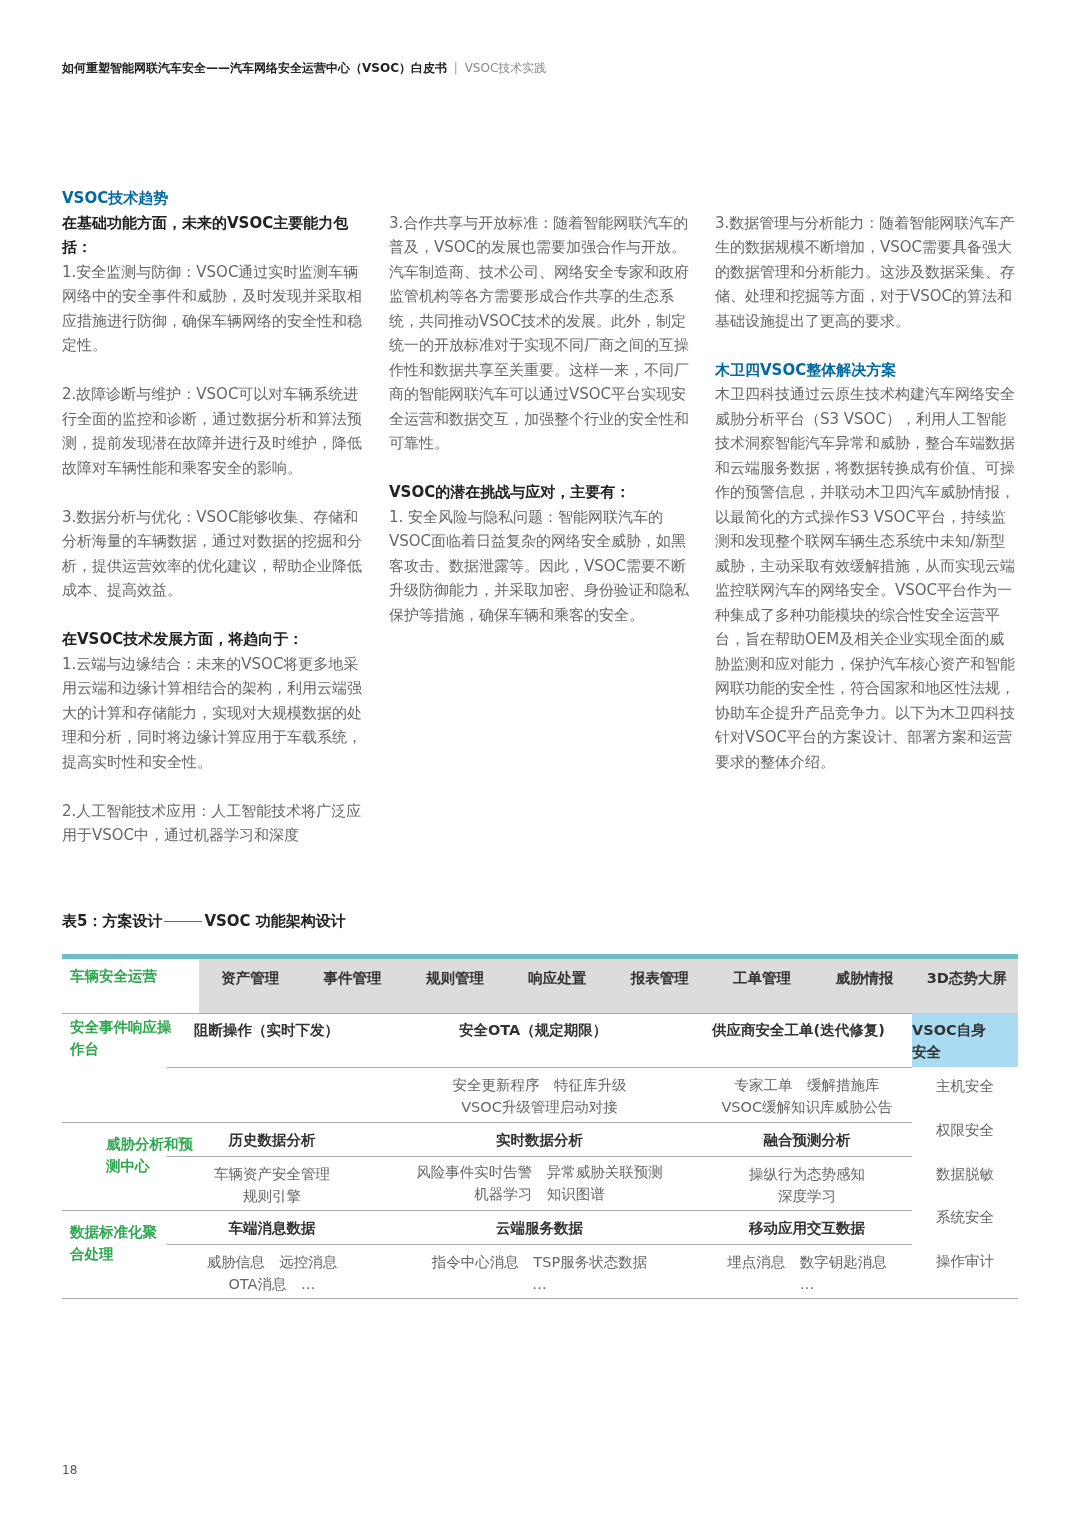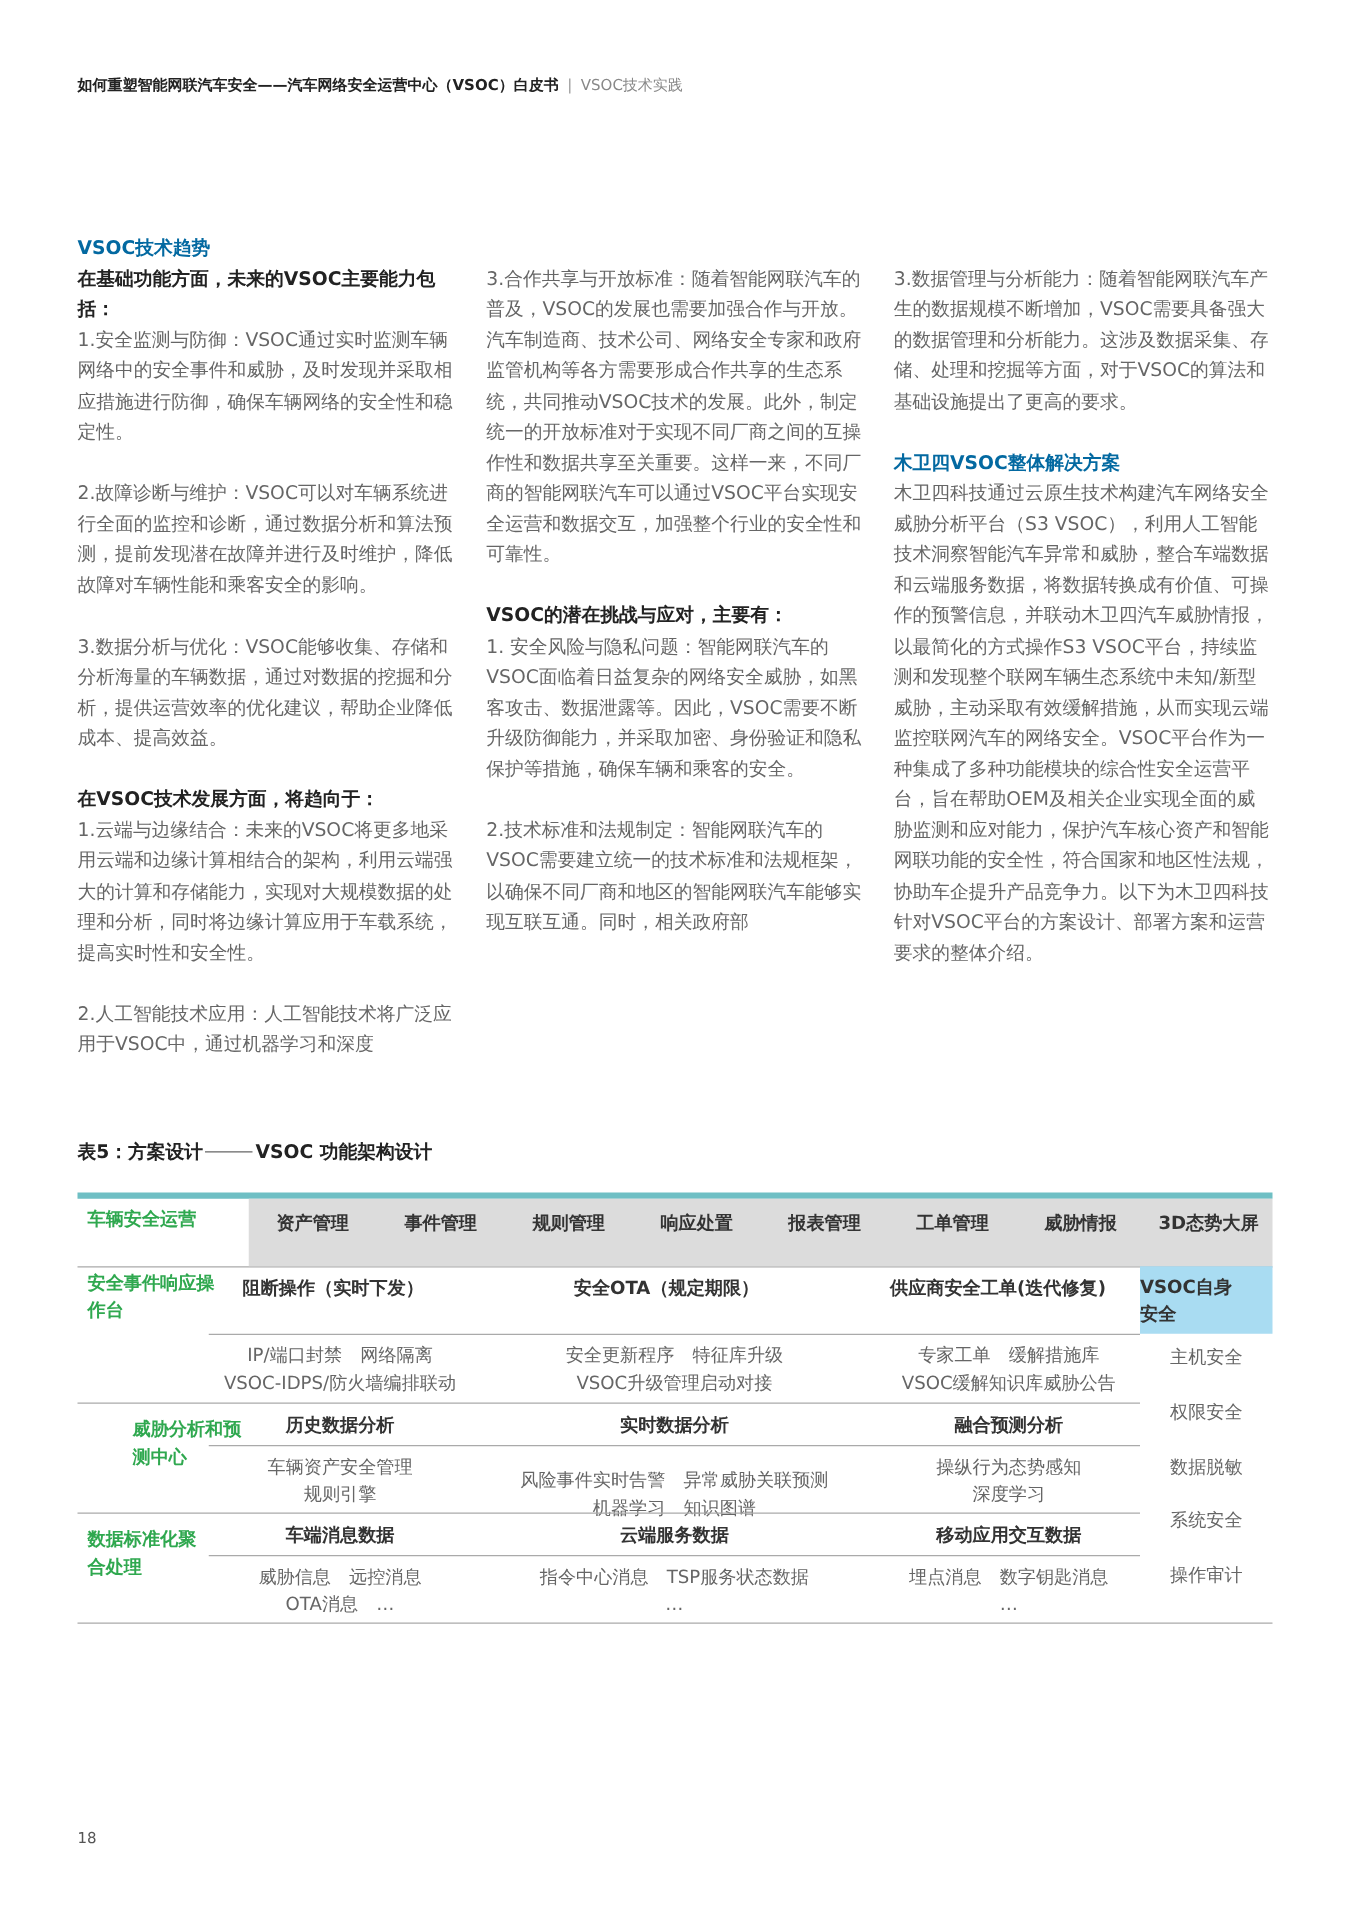--- a/index.html
+++ b/index.html
@@ -58,21 +58,20 @@
   <p>2.人工智能技术应用：人工智能技术将广泛应用于VSOC中，通过机器学习和深度</p>
 </div>
 
 <div class="col col2">
   <div class="gap"></div>
   <p>3.合作共享与开放标准：随着智能网联汽车的普及，VSOC的发展也需要加强合作与开放。汽车制造商、技术公司、网络安全专家和政府监管机构等各方需要形成合作共享的生态系统，共同推动VSOC技术的发展。此外，制定统一的开放标准对于实现不同厂商之间的互操作性和数据共享至关重要。这样一来，不同厂商的智能网联汽车可以通过VSOC平台实现安全运营和数据交互，加强整个行业的安全性和可靠性。</p>
   <div class="gap"></div>
   <p class="h-bold">VSOC的潜在挑战与应对，主要有：</p>
   <p>1. 安全风险与隐私问题：智能网联汽车的VSOC面临着日益复杂的网络安全威胁，如黑客攻击、数据泄露等。因此，VSOC需要不断升级防御能力，并采取加密、身份验证和隐私保护等措施，确保车辆和乘客的安全。</p>
   <div class="gap"></div>
-  <p>2.技术标准和法规制定：智能网联汽车的VSOC需要建立统一的技术标准和法规框架，以确保不同厂商和地区的智能网联汽车能够实现互联互通。同时，相关政府部</p>
 </div>
 
 <div class="col col3">
   <div class="gap"></div>
   <p>3.数据管理与分析能力：随着智能网联汽车产生的数据规模不断增加，VSOC需要具备强大的数据管理和分析能力。这涉及数据采集、存储、处理和挖掘等方面，对于VSOC的算法和基础设施提出了更高的要求。</p>
   <div class="gap"></div>
   <p class="h-green">木卫四VSOC整体解决方案</p>
   <p>木卫四科技通过云原生技术构建汽车网络安全威胁分析平台（S3 VSOC），利用人工智能技术洞察智能汽车异常和威胁，整合车端数据和云端服务数据，将数据转换成有价值、可操作的预警信息，并联动木卫四汽车威胁情报，以最简化的方式操作S3 VSOC平台，持续监测和发现整个联网车辆生态系统中未知/新型威胁，主动采取有效缓解措施，从而实现云端监控联网汽车的网络安全。VSOC平台作为一种集成了多种功能模块的综合性安全运营平台，旨在帮助OEM及相关企业实现全面的威胁监测和应对能力，保护汽车核心资产和智能网联功能的安全性，符合国家和地区性法规，协助车企提升产品竞争力。以下为木卫四科技针对VSOC平台的方案设计、部署方案和运营要求的整体介绍。</p>
 </div>
 
@@ -99,44 +98,40 @@
 
   <div class="abs rowlabel" style="top:56px; left:0; width:110px;">安全事件响应操作台</div>
   <div class="abs bold-cell" style="top:67px; left:132px;">阻断操作（实时下发）</div>
   <div class="abs bold-cell" style="top:67px; left:397px;">安全OTA（规定期限）</div>
   <div class="abs bold-cell" style="top:67px; left:650px;">供应商安全工单(迭代修复)</div>
   <div class="abs" style="top:59px; left:850px; width:106px; height:54px; background:#a9dcf2; text-align:left; font-weight:bold; font-size:14.5px; color:#333; line-height:22px; padding-top:6px; box-sizing:border-box;">
     <span style="display:inline-block; width:80px;">VSOC自身安全</span>
   </div>
   <div class="hr" style="top:113px; left:105px; width:745px;"></div>
 
-  <div class="abs normal" style="top:120px; left:105px; width:210px;">
-    <div>IP/端口封禁　网络隔离</div>
-    <div>VSOC-IDPS/防火墙编排联动</div>
-  </div>
   <div class="abs normal" style="top:120px; left:370px; width:215px;">
     <div>安全更新程序　特征库升级</div>
     <div>VSOC升级管理启动对接</div>
   </div>
   <div class="abs normal" style="top:120px; left:640px; width:210px;">
     <div>专家工单　缓解措施库</div>
     <div>VSOC缓解知识库威胁公告</div>
   </div>
   <div class="hr" style="top:168px; left:0; width:850px;"></div>
 
   <div class="abs rowlabel" style="top:173px; left:4px; width:100px;margin-left:32px;">威胁分析和预测中心</div>
   <div class="abs bold-cell" style="top:177px; left:105px; width:210px; text-align:center;">历史数据分析</div>
   <div class="abs bold-cell" style="top:177px; left:370px; width:215px; text-align:center;">实时数据分析</div>
   <div class="abs bold-cell" style="top:177px; left:640px; width:210px; text-align:center;">融合预测分析</div>
   <div class="hr" style="top:202px; left:105px; width:745px;"></div>
   <div class="abs normal" style="top:209px; left:105px; width:210px;">
     <div>车辆资产安全管理</div>
     <div>规则引擎</div>
   </div>
-  <div class="abs normal" style="top:220px; left:325px; width:305px;">
+  <div class="abs normal" style="top:207px; left:325px; width:305px;">
     <div>风险事件实时告警　异常威胁关联预测</div>
     <div>机器学习　知识图谱</div>
   </div>
   <div class="abs normal" style="top:209px; left:640px; width:210px;">
     <div>操纵行为态势感知</div>
     <div>深度学习</div>
   </div>
   <div class="hr" style="top:256px; left:0; width:850px;"></div>
 
   <div class="abs rowlabel" style="top:261px; left:0; width:100px;">数据标准化聚合处理</div>

